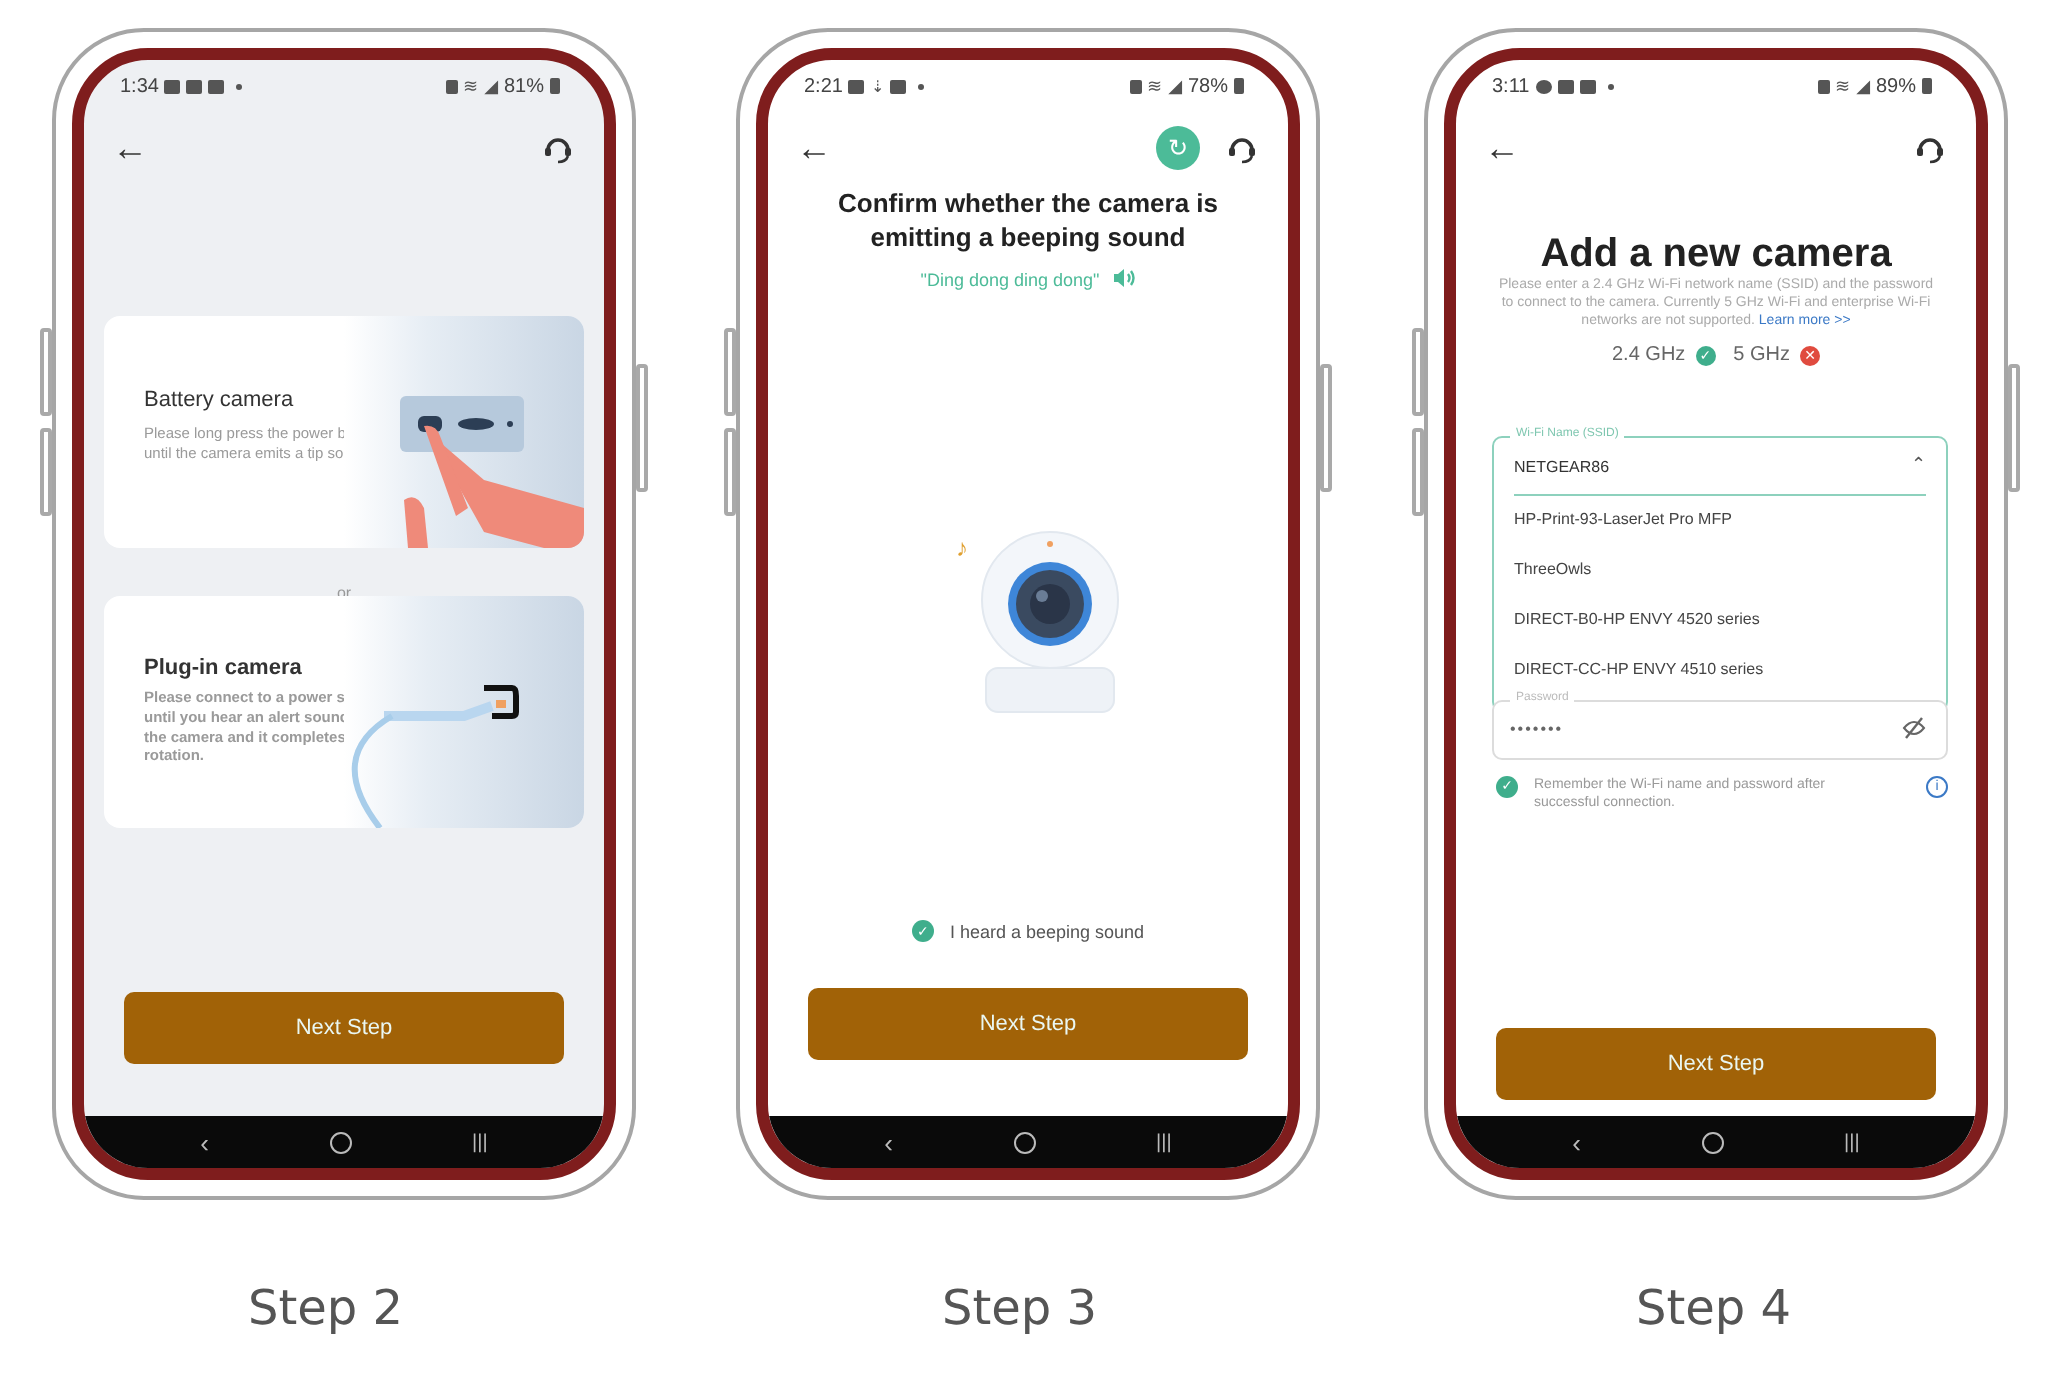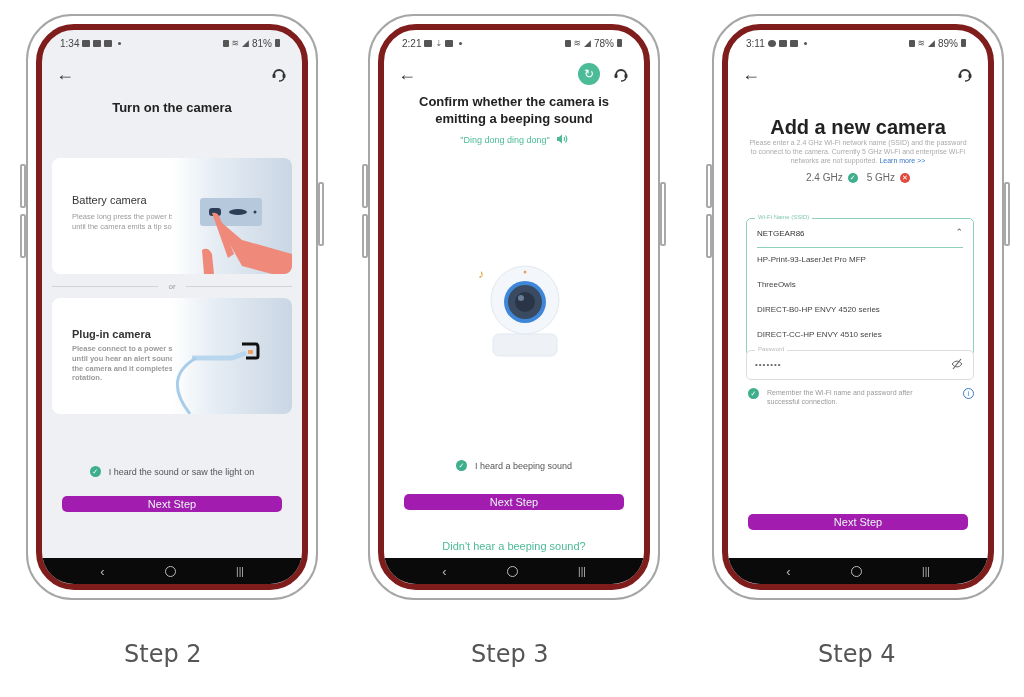--- a/index.html
+++ b/index.html
@@ -45,21 +45,21 @@
   .card-illus { position: absolute; right: 0; top: 0; bottom: 0; width: 120px;
            background: linear-gradient(90deg, #ffffff 0%, #e6edf4 35%, #c9d6e4 100%); }
 
   .or-divider { position: absolute; left: 10px; right: 10px; display: flex; align-items: center; gap: 10px; font-size: 8px; color: #999; }
   .or-divider .line { flex: 1; height: 1px; background: #cfd3d8; }
 
   .check-row { position: absolute; left: 0; right: 0; display: flex; align-items: center; justify-content: center; gap: 8px; font-size: 9px; color: #555; }
   .check-circle { width: 11px; height: 11px; border-radius: 50%; background: #3fae8c; color: #fff;
            font-size: 7px; display: flex; align-items: center; justify-content: center; cursor: pointer; }
 
-  .primary-btn { position: absolute; left: 20px; right: 20px; height: 16px; background: #a21caf; border-radius: 5px;
+  .primary-btn { position: absolute; left: 20px; right: 20px; height: 36px; background: #a16207; border-radius: 5px;
            color: #eaf7f2; font-size: 11px; display: flex; align-items: center; justify-content: center; cursor: pointer; }
   .link-text { position: absolute; left: 0; right: 0; text-align: center; font-size: 11px; color: #4cbb98; cursor: pointer; }
 
   .nav-bar { position: absolute; left: 0; right: 0; bottom: 0; height: 26px; background: #0a0a0a;
            display: flex; align-items: center; justify-content: space-around; color: #bbb; font-size: 13px; padding: 0 28px; }
   .nav-bar span { cursor: pointer; }
   .home-circle { width: 11px; height: 11px; border: 1.5px solid #bbb; border-radius: 50%; }
 
   .step-label { position: absolute; top: 640px; font-family: "DejaVu Sans", sans-serif; font-size: 24px; color: #555; font-weight: normal; }
 
@@ -116,62 +116,57 @@
         <div class="headset-icon">
           <svg width="18" height="18" viewBox="0 0 18 18">
               <path d="M4 10 A5 5 0 1 1 14 10" fill="none" stroke="#333" stroke-width="1.8"></path>
               <rect x="2.5" y="9" width="3" height="4" rx="1" fill="#333"></rect>
               <rect x="12.5" y="9" width="3" height="4" rx="1" fill="#333"></rect>
               <path d="M14 13 Q13 16 9 16" fill="none" stroke="#333" stroke-width="1.3"></path>
             </svg>
         </div>
       </div>
 
-      <div class="screen-title" style="top:70px;font-size:13px;">Turn on the camera</div>
 
       <div class="card" style="top:128px;height:116px;">
         <div class="card-title" style="top:36px;">Battery camera</div>
         <div class="card-desc" style="top:54px;">Please long press the power button until the camera emits a tip sound.</div>
         <div class="card-illus">
           <svg width="120" height="116" viewBox="0 0 120 116">
             <path d="M0 0 H120 V116 H20 Q0 116 0 96 Z" fill="none"></path>
             <rect x="28" y="40" width="62" height="28" rx="3" fill="#b6c9dc"></rect>
             <rect x="37" y="50" width="12" height="8" rx="3" fill="#2c3e55"></rect>
             <ellipse cx="66" cy="54" rx="9" ry="3" fill="#2c3e55"></ellipse>
             <circle cx="83" cy="54" r="1.5" fill="#2c3e55"></circle>
             <path d="M42 58 L70 108 L100 116 L120 116 L120 96 L70 82 Z" fill="#ef8a7a"></path>
             <path d="M40 55 Q46 54 48 60 L62 96 L56 100 Z" fill="#ef8a7a"></path>
             <path d="M30 92 Q36 88 40 96 L42 116 L32 116 Z" fill="#ef8a7a"></path>
           </svg>
         </div>
       </div>
 
-      <div class="or-divider" style="top:252px;">
+      <div class="or-divider" style="top:252px;flex-direction:column;">
         <span class="line"></span>
         <span>or</span>
         <span class="line"></span>
       </div>
 
       <div class="card" style="top:268px;height:116px;font-weight:bold;">
         <div class="card-title" style="top:30px;">Plug-in camera</div>
         <div class="card-desc" style="top:46px;">Please connect to a power source until you hear an alert sound from the camera and it completes the rotation.</div>
         <div class="card-illus">
           <svg width="120" height="116" viewBox="0 0 120 116">
             <path d="M70 46 H84 Q86 46 86 50 V58 Q86 60 84 60 H74" fill="none" stroke="#111" stroke-width="3"></path>
             <rect x="76" y="52" width="5" height="4" fill="#f0a060"></rect>
             <path d="M20 60 H60 L74 55" fill="none" stroke="#b9d6ef" stroke-width="5"></path>
             <path d="M24 60 Q-10 80 18 116" fill="none" stroke="#a8cdea" stroke-width="3"></path>
           </svg>
         </div>
       </div>
 
-      <div class="check-row" style="top:436px;">
-        <span class="check-circle">✓</span>
-        <span>I heard the sound or saw the light on</span>
-      </div>
 
       <div class="primary-btn" style="top:466px;">Next Step</div>
 
       <div class="nav-bar">
         <span>‹</span>
         <span class="home-circle"></span>
         <span style="font-size:10px;">|||</span>
       </div>
     </div>
   </div>
@@ -242,21 +237,20 @@
           <rect x="23" y="76" width="64" height="22" rx="6" fill="#eef2f7" stroke="#e2e8ef"></rect>
         </svg>
       </div>
 
       <div class="check-row" style="top:430px;">
         <span class="check-circle">✓</span>
         <span>I heard a beeping sound</span>
       </div>
 
       <div class="primary-btn" style="top:464px;">Next Step</div>
-      <div class="link-text" style="top:510px;">Didn't hear a beeping sound?</div>
 
       <div class="nav-bar">
         <span>‹</span>
         <span class="home-circle"></span>
         <span style="font-size:10px;">|||</span>
       </div>
     </div>
   </div>
 </div>
 

